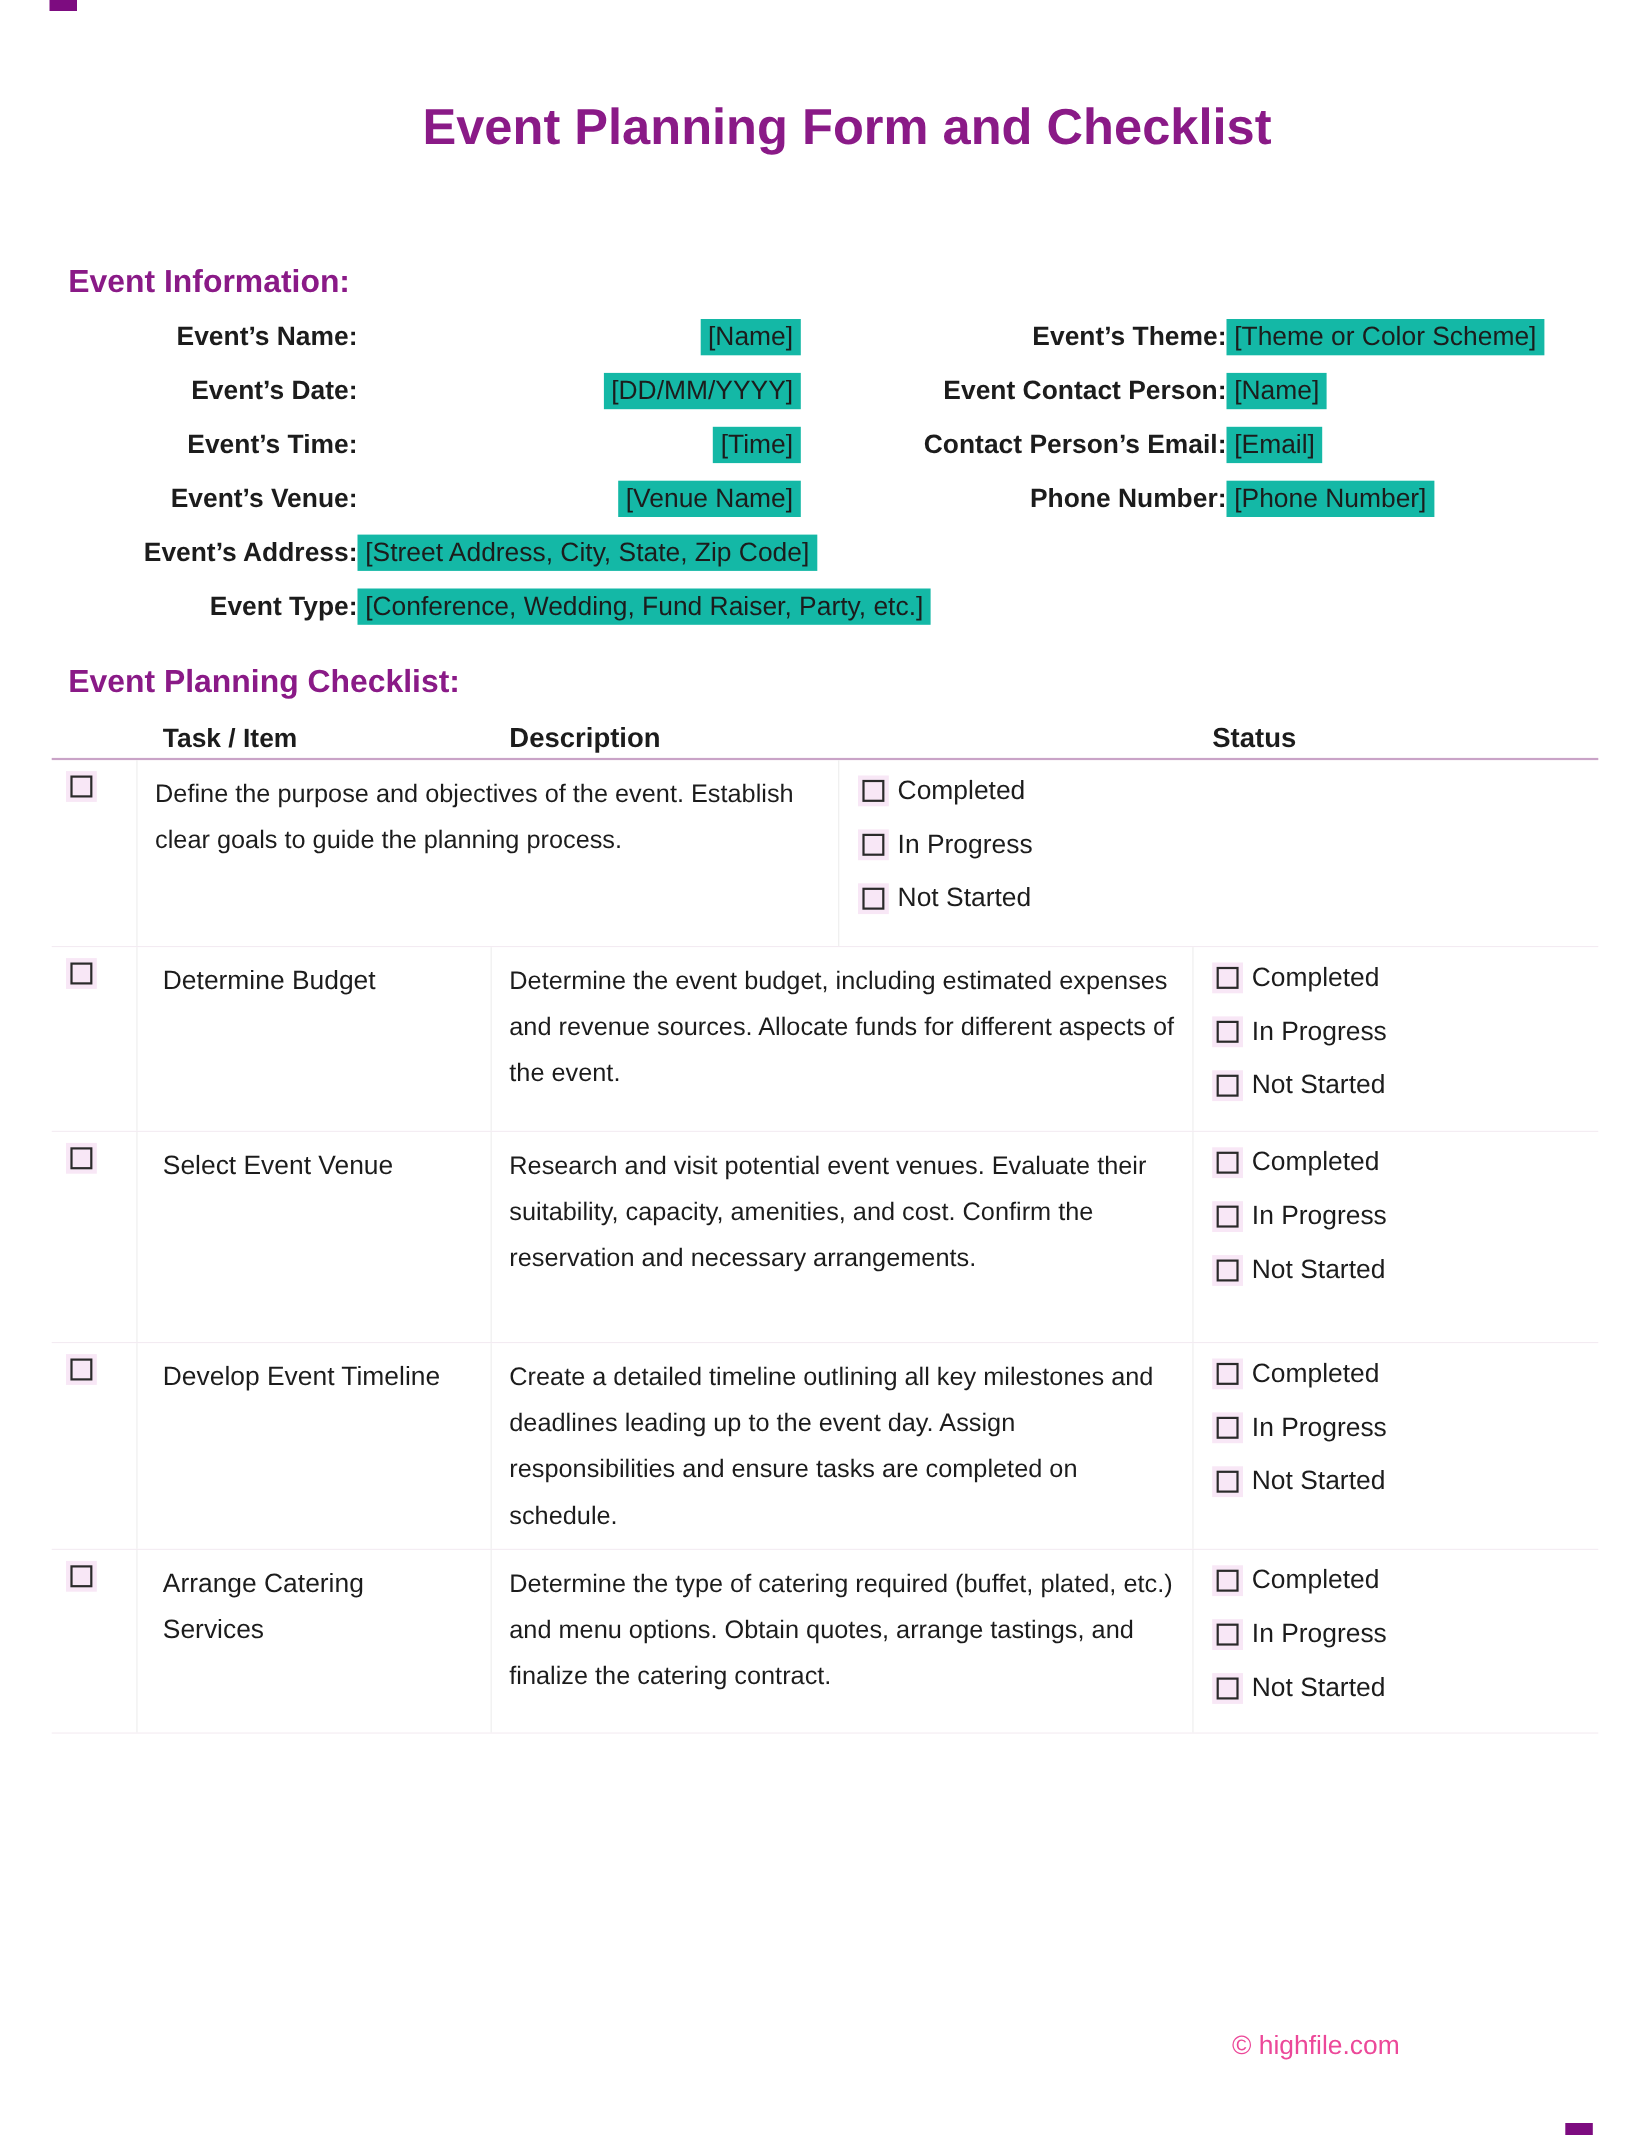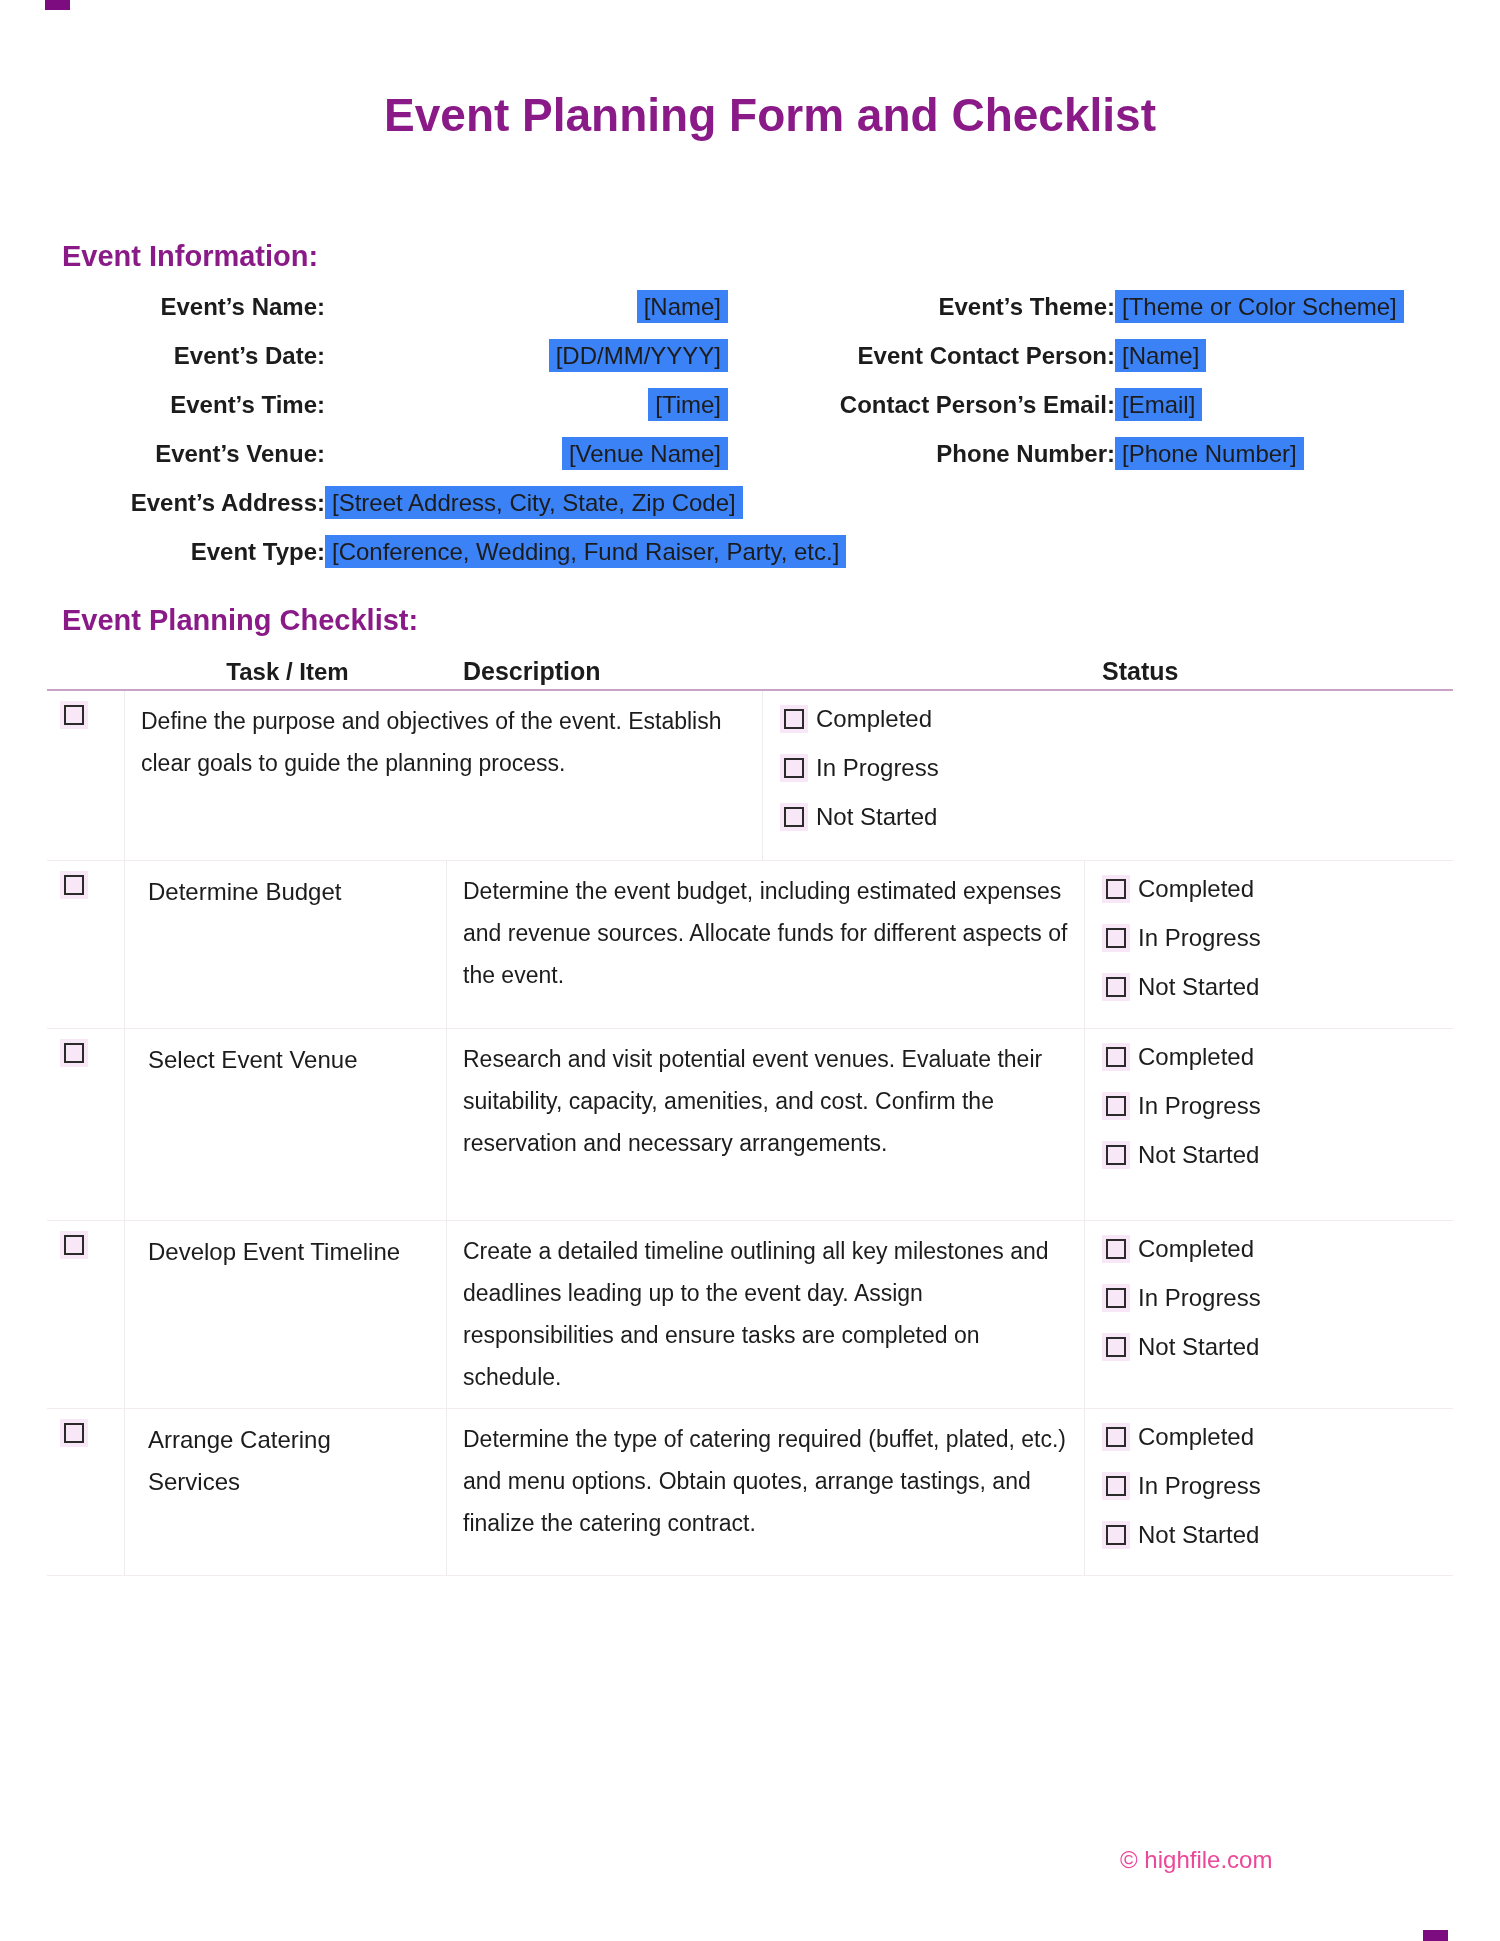--- a/index.html
+++ b/index.html
@@ -18,35 +18,35 @@
   .sec1 { margin-top:93px; }
   .sec2 { margin-top:27px; }
 
   
   .form { margin-top:9px; margin-left:62px;text-align:right; }
   .form-row { display:flex; height:49px; align-items:center; font-size:24px; }
   .flabel { font-weight:bold; }
   .flabel.w1 { width:263px; flex:0 0 263px; }
   .fval.v1  { width:403px; flex:0 0 403px; }
   .flabel.w2 { width:387px; flex:0 0 387px; }
-  .fval .hl { background:#3b82f6; padding:3px 7px; }
+  .fval .hl { background:#14b8a6; padding:3px 7px; }
 
   
   .ctable { margin:17px 47px 0 47px; width:1406px; }
   .thead { display:flex; height:37px; align-items:center;
            border-bottom:2px solid #c9a3c7; font-size:25px; font-weight:bold; }
   .trow { display:flex; border-bottom:1px solid #f3ebf2; }
   .c1 { flex:0 0 78px;  border-right:1px solid #ededed; padding:10px 0 0 13px; }
   .c2 { flex:0 0 322px; border-right:1px solid #ededed; padding:10px 20px 0 23px;
         font-size:24px; line-height:42px; }
   .c3 { flex:0 0 638px; border-right:1px solid #ededed; padding:9px 14px 0 16px;
         font-size:23px; line-height:42px; }
   .c4 { flex:0 0 368px; padding:3px 0 0 17px; }
   .thead .c1, .thead .c2, .thead .c3 { border-right:none; padding-top:0; }
-  .thead .c2 { line-height:37px;text-align:center; }
+  .thead .c2 { line-height:37px; }
   .thead .c3 { line-height:37px; font-size:25px; }
   .thead .c4 { padding-top:0; line-height:37px; }
   .r1 { min-height:170px; } .r2 { min-height:168px; } .r3 { min-height:192px; }
   .r4 { min-height:188px; } .r5 { min-height:167px; }
 
   .cbwrap { width:28px; height:28px; background:#f8e7f6; display:inline-flex;
             align-items:center; justify-content:center; flex:0 0 28px; cursor:pointer; }
   .cb { width:20px; height:20px; border:2px solid #2a2a2a; background:transparent; }
   .status-item { display:flex; align-items:center; height:49px; gap:8px; font-size:24px; }
 

